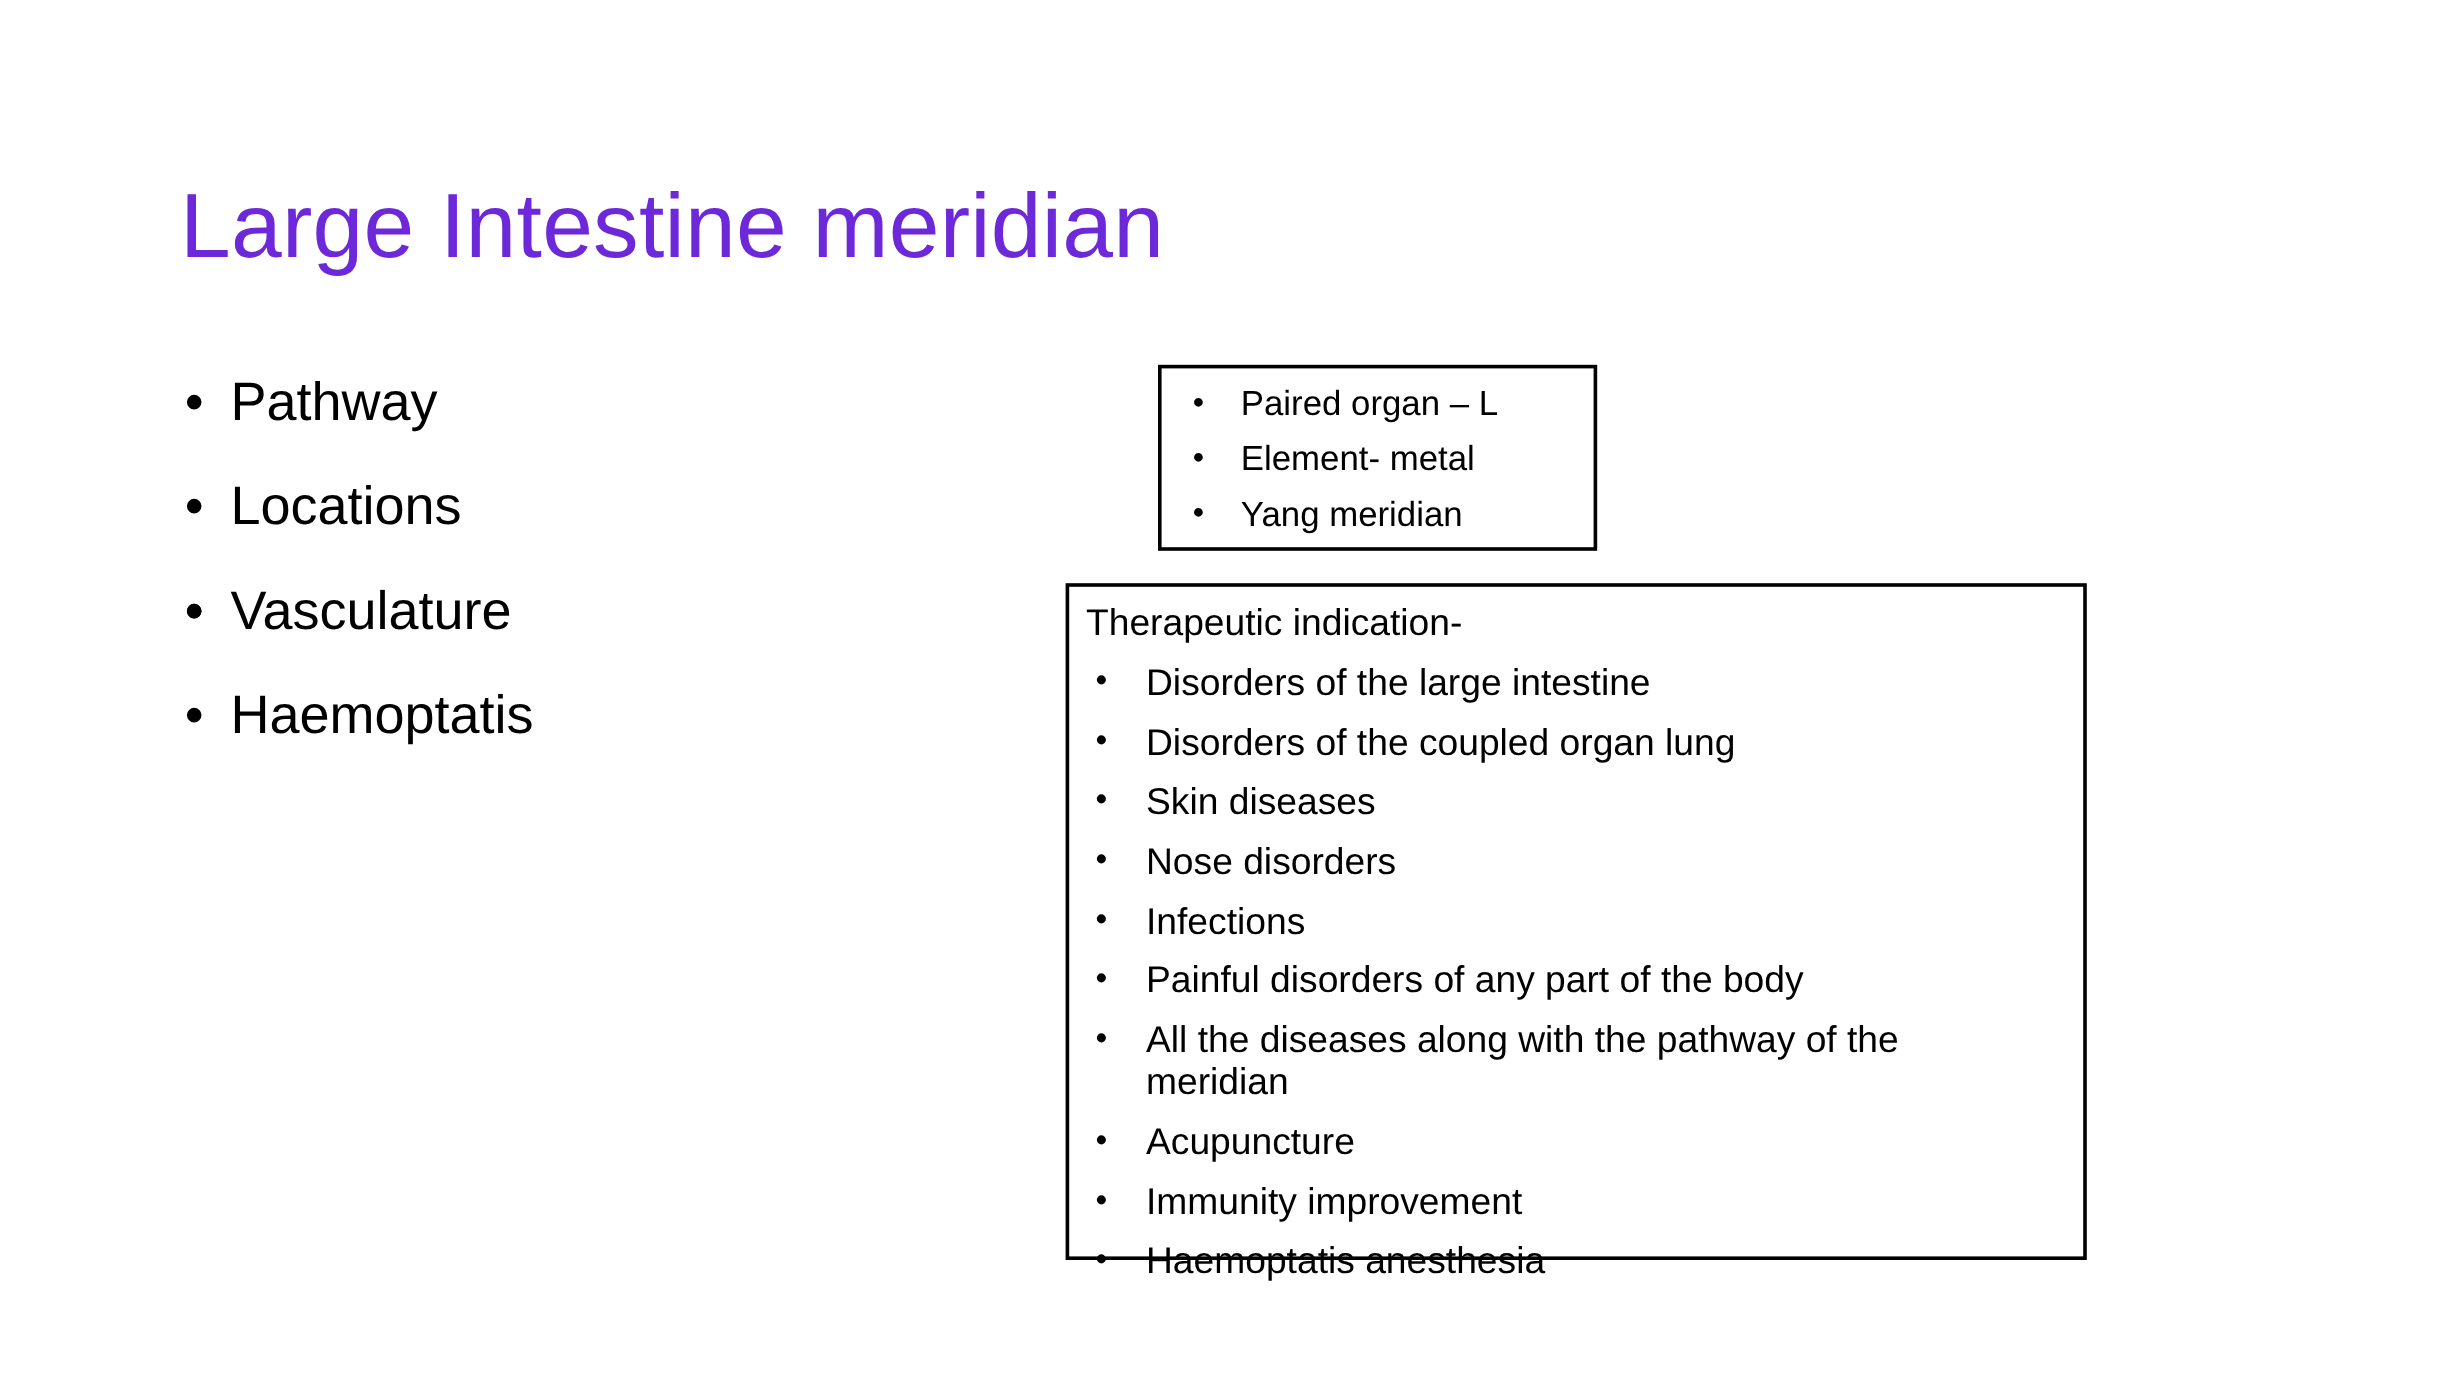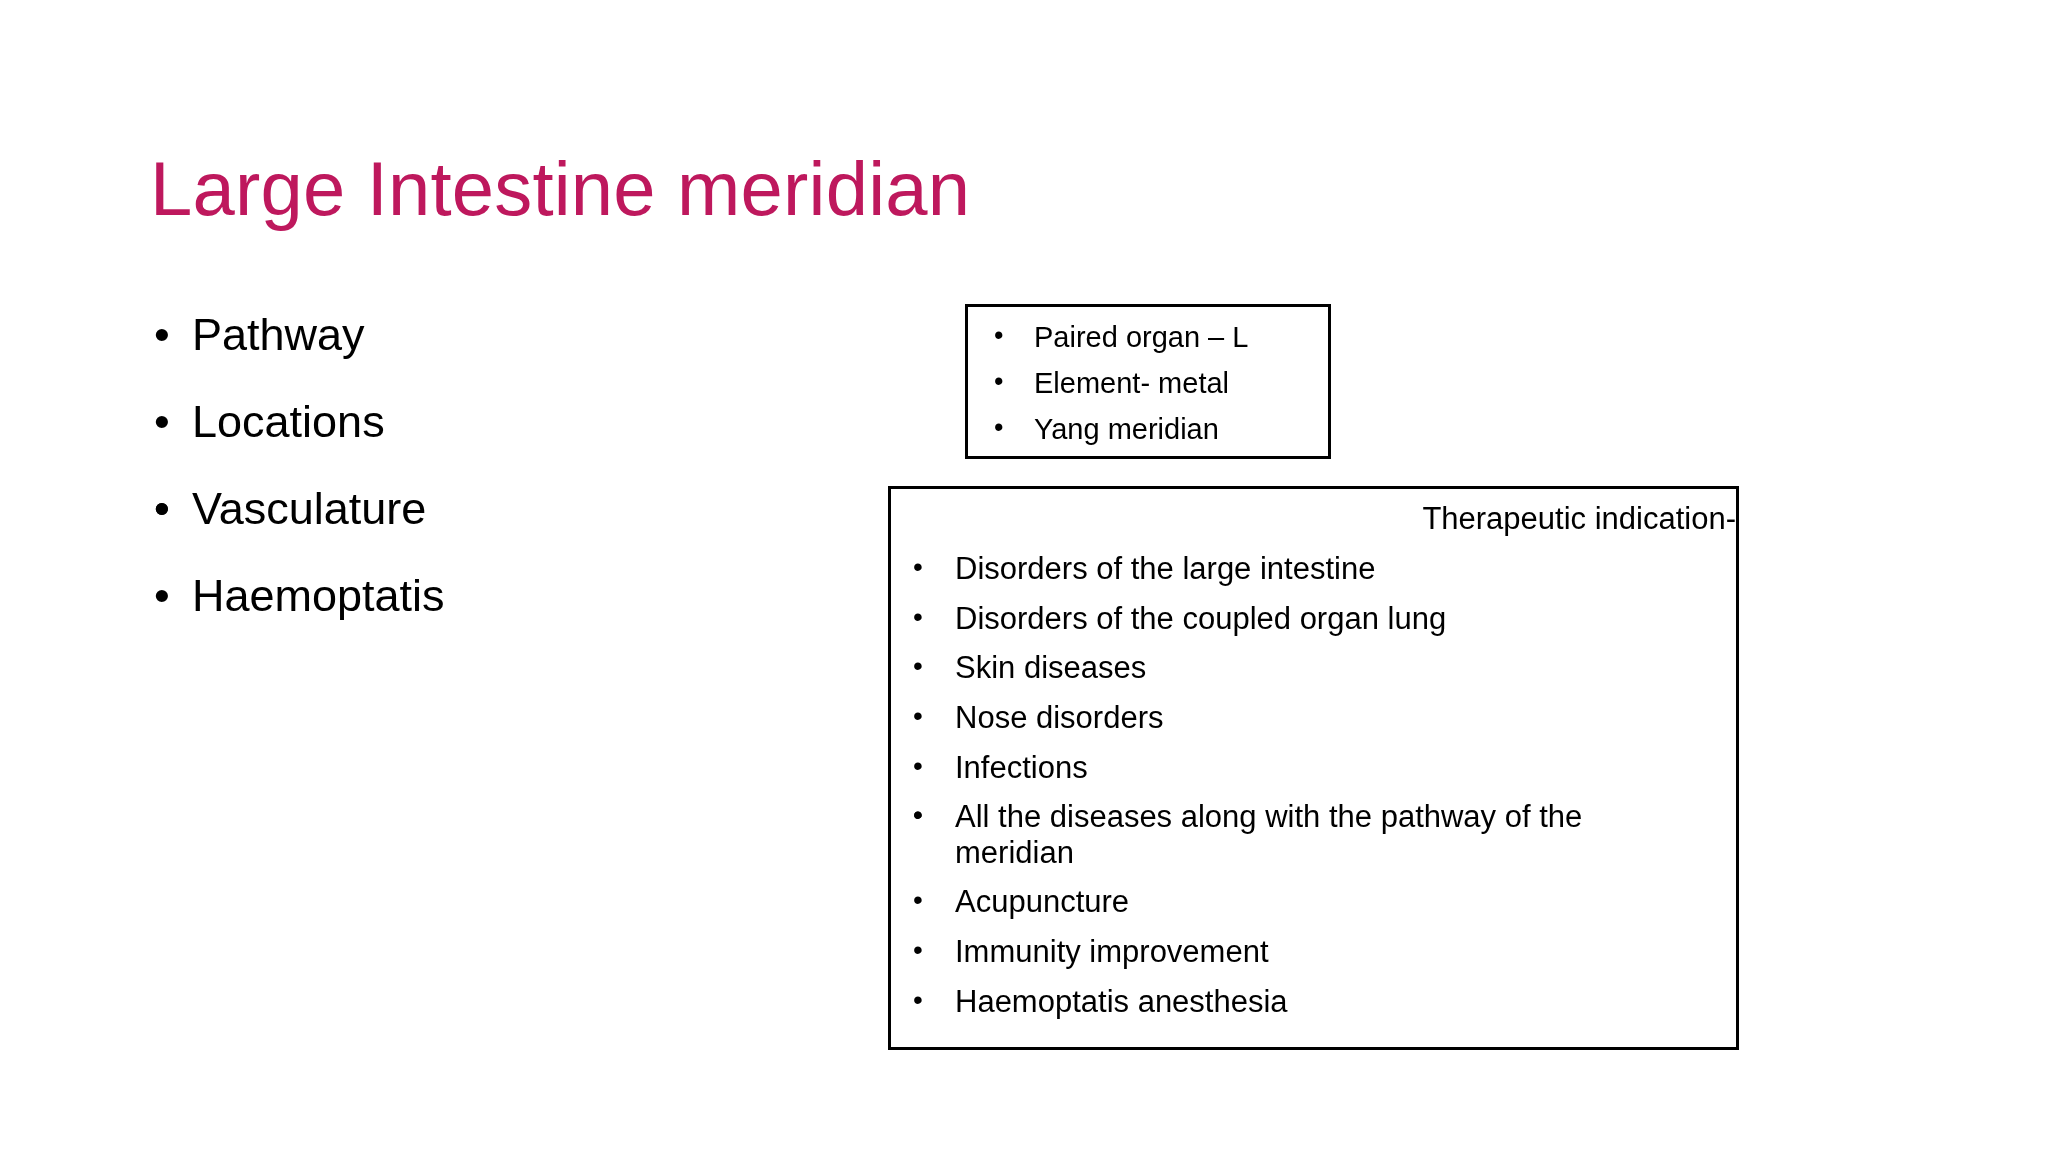--- a/index.html
+++ b/index.html
@@ -23,21 +23,21 @@
   
   #slide-title {
     position: absolute;
     left: 150px;
     top: 96px;
     width: 1700px;
     font-size: 76px;
     line-height: 1.1;
     font-weight: 300;
     letter-spacing: 0.2px;
-    color: #be185d;
+    color: #6d28d9;
     white-space: nowrap;
   }
 
   
   #left-list {
     position: absolute;
     left: 150px;
     top: 312px;
     width: 700px;
     margin: 0;
@@ -104,21 +104,20 @@
     width: 851px;
     height: 564px;
     padding: 14px 0 0 0;
   }
   #therapy-heading {
     font-size: 31px;
     line-height: 1.0;
     padding-left: 14px;
     margin-bottom: 17px;
     white-space: nowrap;
-    text-align: right;
   }
   #therapy-list {
     margin: 0;
     padding: 0;
     list-style: none;
   }
   #therapy-list li {
     position: relative;
     font-size: 31px;
     line-height: 1.15;
@@ -198,20 +197,21 @@
       <li>
         <span class="bullet">•</span>
         <span>Nose disorders</span>
       </li>
       <li>
         <span class="bullet">•</span>
         <span>Infections</span>
       </li>
       <li>
         <span class="bullet">•</span>
+        <span>Painful disorders of any part of the body</span>
       </li>
       <li>
         <span class="bullet">•</span>
         <span>All the diseases along with the pathway of the meridian</span>
       </li>
       <li>
         <span class="bullet">•</span>
         <span>Acupuncture</span>
       </li>
       <li>

